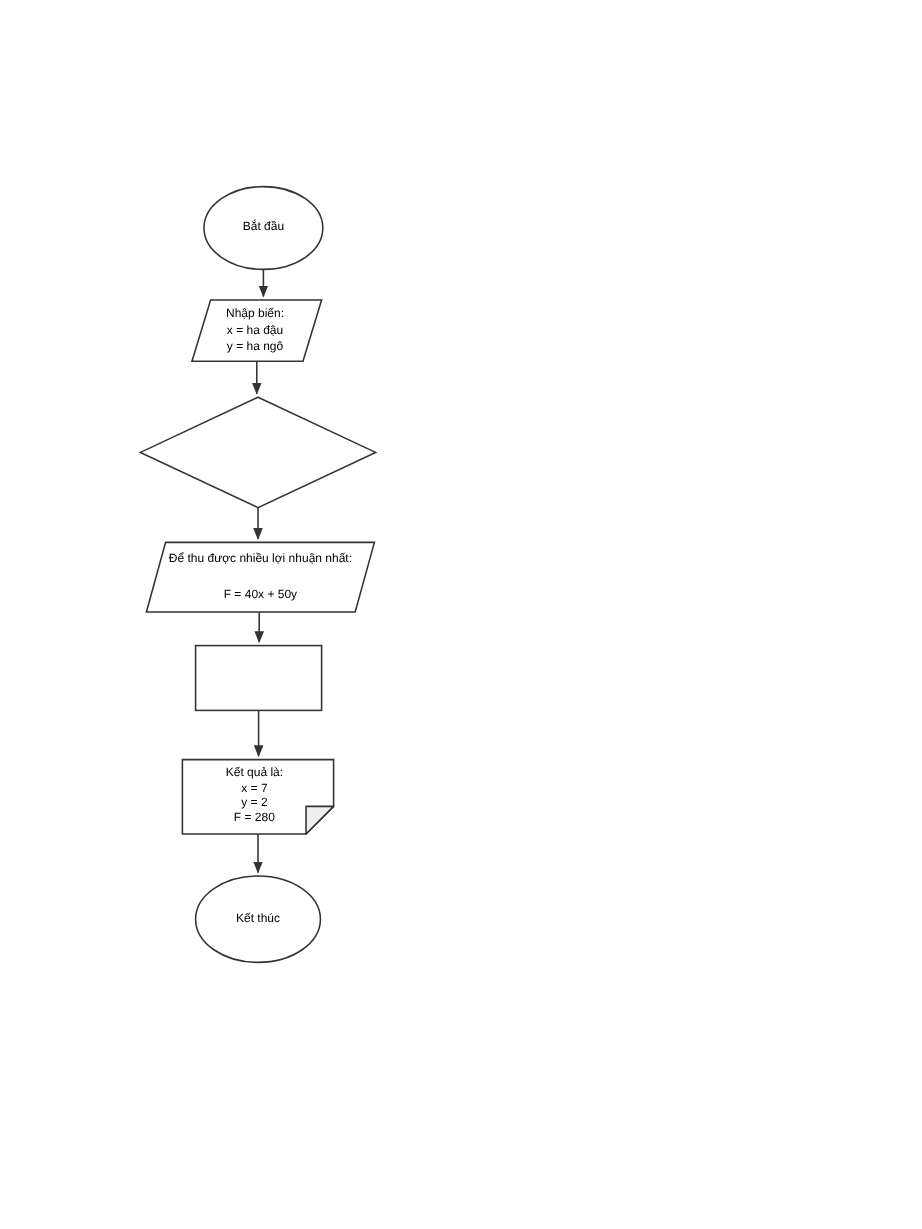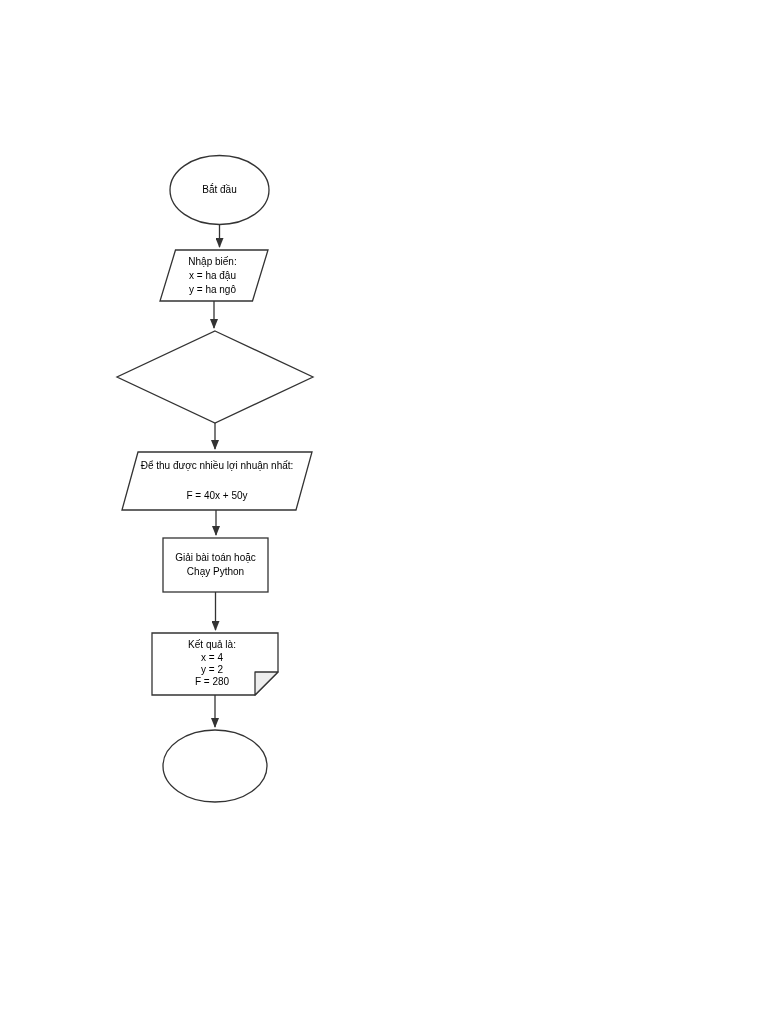--- a/index.html
+++ b/index.html
@@ -101,26 +101,25 @@
     <span>x = ha đậu</span>
     <span>y = ha ngô</span>
   </div>
 
 
   <div class="node-label mid" style="left:122px; top:452px; width:190px; height:58px;gap:16px;">
     <span>Để thu được nhiều lợi nhuận nhất:</span>
     <span>F = 40x + 50y</span>
   </div>
 
-  <div class="node-label mid" style="left:163px; top:538px; width:105px; height:54px;">
-    <span>Giải bài toán hoặc</span>
-    <span>Chạy Python</span>
-  </div>
 
   <div class="node-label tight" style="left:152px; top:634px; width:120px; height:60px;text-align:right;">
     <span>Kết quả là:</span>
-    <span>x = 4</span>
+    <span>x = 7</span>
     <span>y = 2</span>
     <span>F = 280</span>
   </div>
 
+  <div class="node-label" style="left:163px; top:730px; width:104px; height:72px;">
+    <span>Kết thúc</span>
+  </div>
 
 </div>
 
 </body></html>

